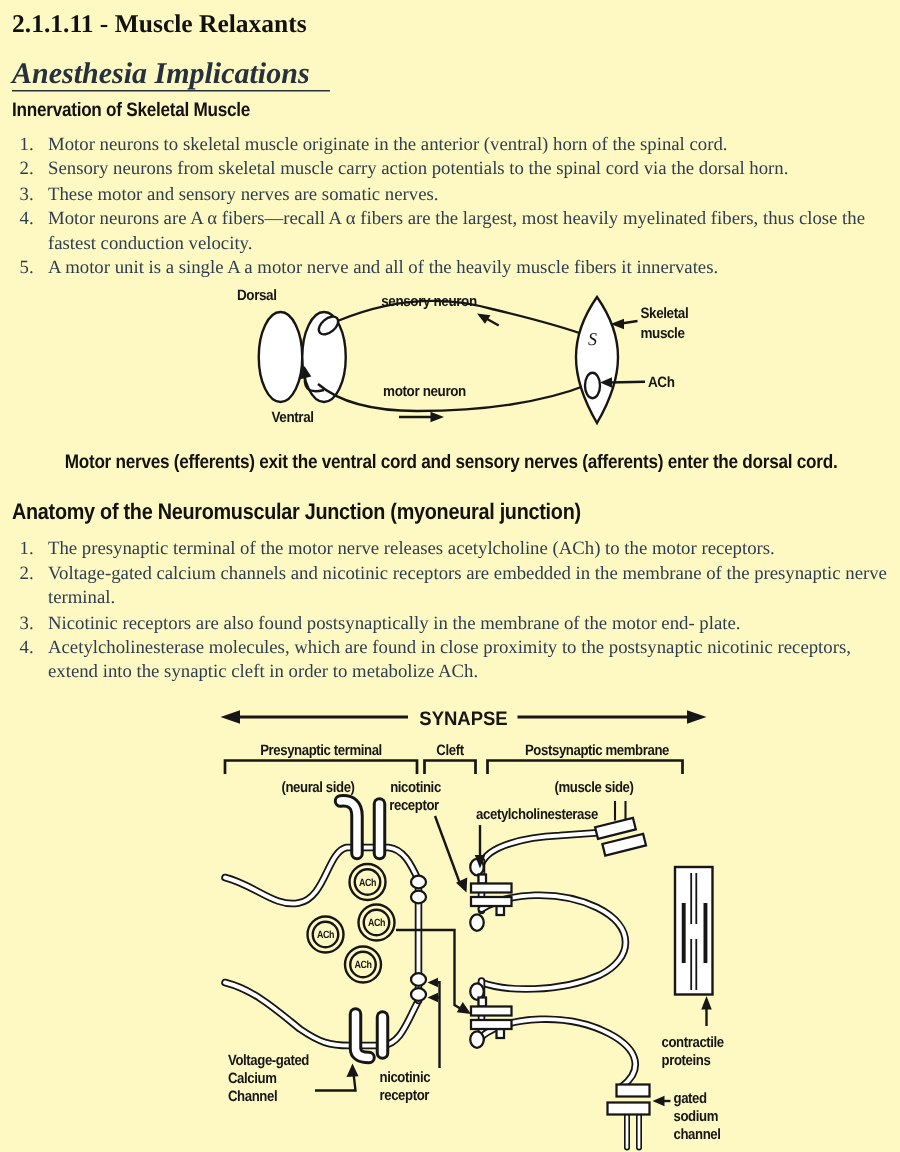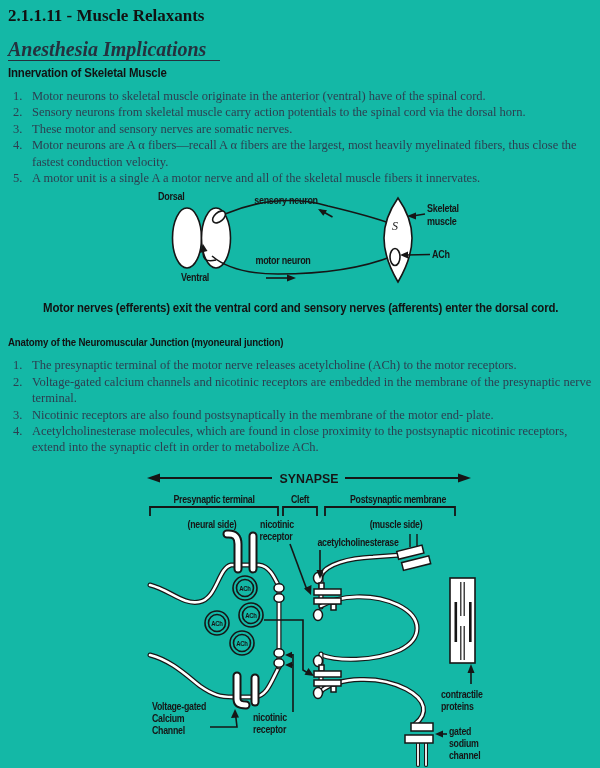--- a/index.html
+++ b/index.html
@@ -1,19 +1,19 @@
 <!DOCTYPE html>
 <html><head>
 <meta charset="utf-8">
 <style>
   html,body{margin:0;padding:0;background:#ffffff;}
   .page{
     position:relative;
     width:600px;height:768px;
-    background:#14b8a6;
+    background:#fef9c3;
     font-family:"Liberation Serif", serif;
     color:#2d3e50;
     overflow:hidden;
     box-sizing:border-box;
     padding:4px 6px 0 8px;
   }
   .title{
     font-size:17px;font-weight:bold;color:#121212;
     margin:2px 0 0 0;line-height:20px;
     font-family:"Liberation Serif", serif;
@@ -32,21 +32,21 @@
   .sect-head{margin-top:7px;font-size:13px;line-height:16px;}
   .list{margin:7px 0 0 0;padding:0;list-style:none;font-size:12.5px;line-height:16.4px;}
   .list li{display:flex;}
   .list .num{flex:0 0 24px;padding-left:5px;box-sizing:border-box;}
   .list .txt{flex:1;}
   .spacer1{height:113px;}
   .caption{
     text-align:center;font-size:13px;line-height:17px;margin-top:0;
   }
   .caption .cond{transform:scaleX(0.88) ;transform-origin:50% 50%;}
-  .sect-head2{margin-top:18px;font-size:11px;line-height:16px;}
+  .sect-head2{margin-top:18px;font-size:15px;line-height:16px;}
   svg{position:absolute;}
   #cord-svg{left:148px;top:184px;}
   #syn-svg{left:115px;top:462px;}
   
   .ink{stroke:#161616;fill:none;}
   .lw{stroke-width:1.6;}
   .fillw{fill:#ffffff;}
   .dtext{
     font-family:"Liberation Sans", sans-serif;font-weight:bold;
     fill:#161616;font-size:10px;letter-spacing:-0.3px;
@@ -67,37 +67,37 @@
 
   <div class="title">2.1.1.11 - Muscle Relaxants</div>
 
   <div class="subtitle"><span>Anesthesia Implications</span></div>
 
   <div class="sect-head"><span class="cond">Innervation of Skeletal Muscle</span></div>
 
   <ol class="list">
     <li>
         <span class="num">1.</span>
-        <span class="txt">Motor neurons to skeletal muscle originate in the anterior (ventral) have of the spinal cord.</span>
+        <span class="txt">Motor neurons to skeletal muscle originate in the anterior (ventral) horn of the spinal cord.</span>
       </li>
     <li>
         <span class="num">2.</span>
         <span class="txt">Sensory neurons from skeletal muscle carry action potentials to the spinal cord via the dorsal horn.</span>
       </li>
     <li>
         <span class="num">3.</span>
         <span class="txt">These motor and sensory nerves are somatic nerves.</span>
       </li>
     <li>
         <span class="num">4.</span>
         <span class="txt">Motor neurons are A α fibers—recall A α fibers are the largest, most heavily myelinated fibers, thus close the fastest conduction velocity.</span>
       </li>
     <li>
         <span class="num">5.</span>
-        <span class="txt">A motor unit is a single A a motor nerve and all of the skeletal muscle fibers it innervates.</span>
+        <span class="txt">A motor unit is a single A a motor nerve and all of the heavily muscle fibers it innervates.</span>
       </li>
   </ol>
 
   <div class="spacer1"></div>
 
   <div class="caption"><span class="cond">Motor nerves (efferents) exit the ventral cord and sensory nerves (afferents) enter the dorsal cord.</span></div>
 
   <div class="sect-head2"><span class="cond">Anatomy of the Neuromuscular Junction (myoneural junction)</span></div>
 
   <ol class="list">

